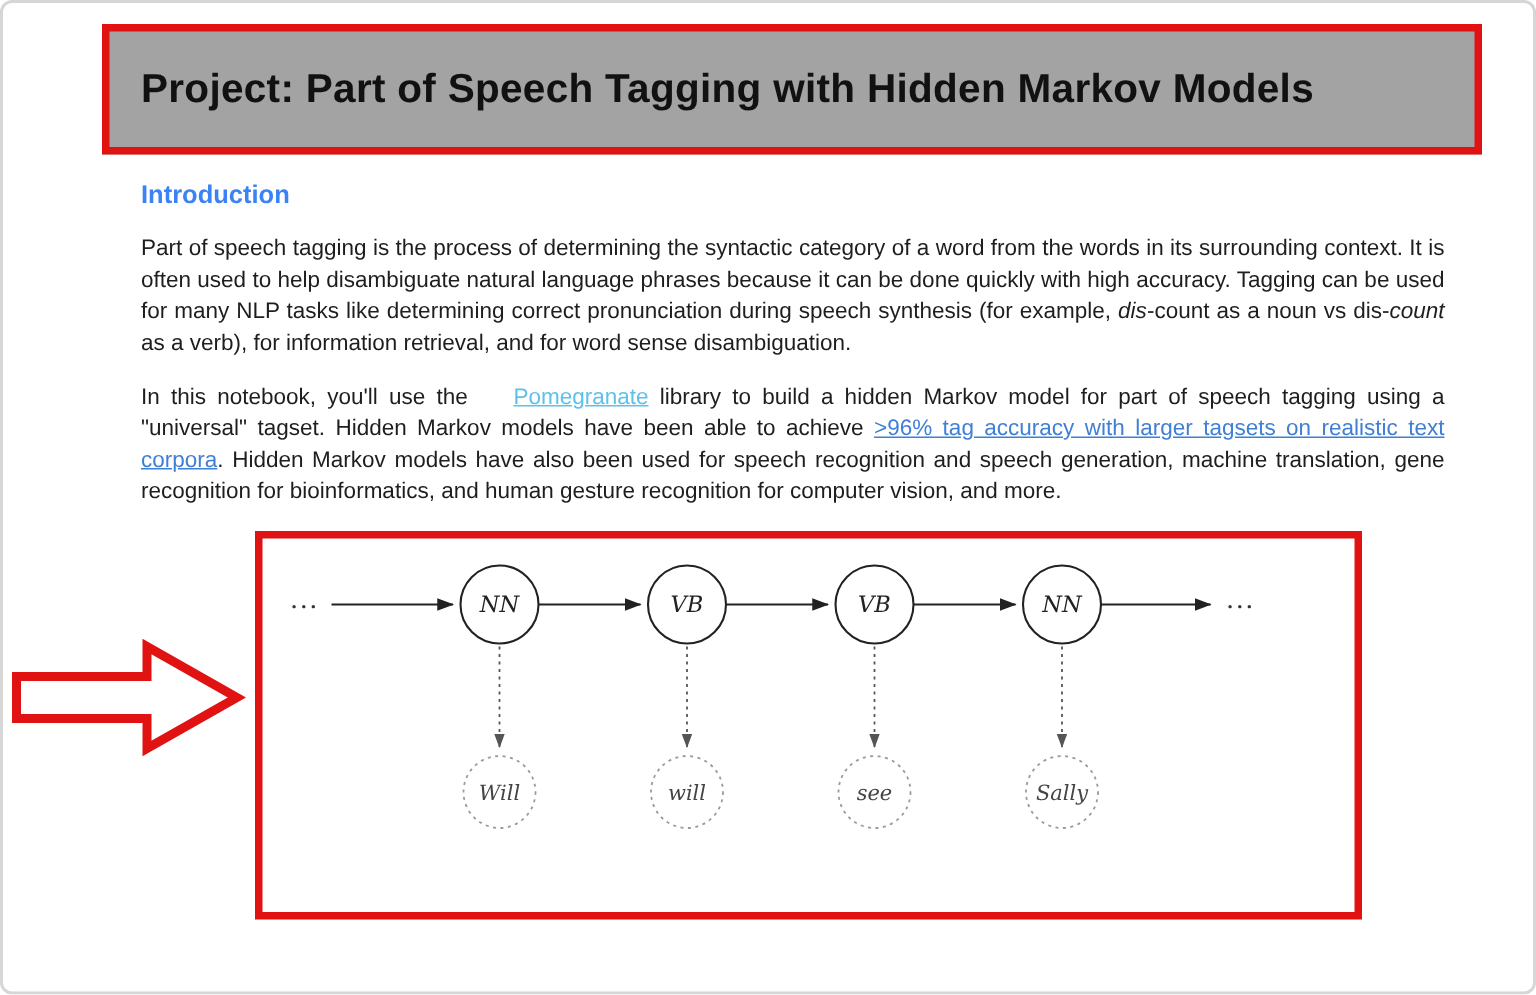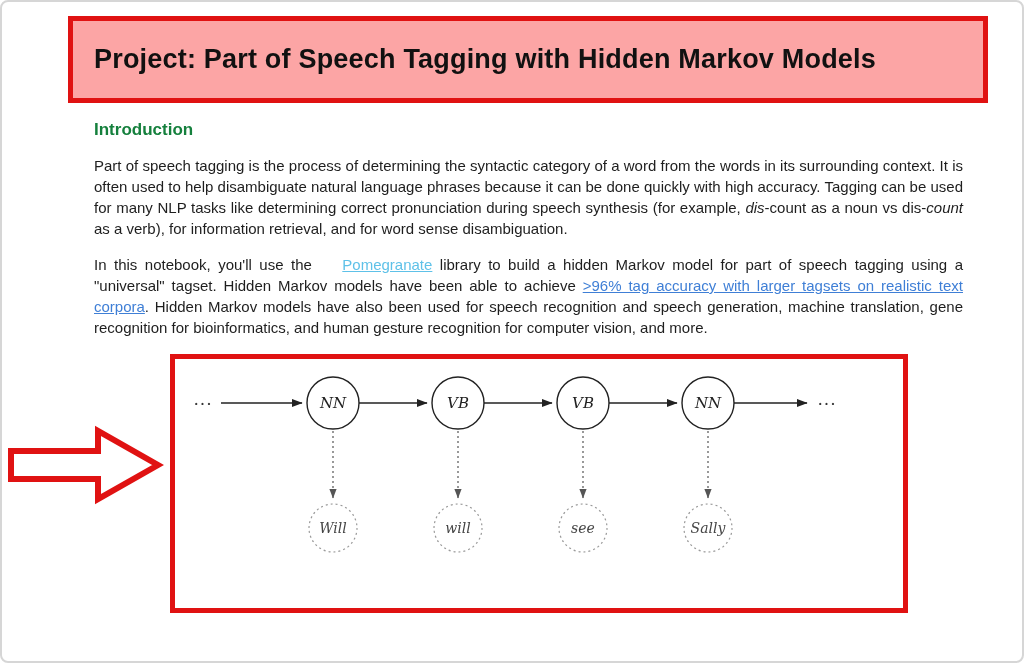--- a/index.html
+++ b/index.html
@@ -20,39 +20,39 @@
     background:#ffffff;
     border:2px solid #d6d6d6;
     border-radius:8px;
     overflow:hidden;
   }
   .title-box{
     position:absolute;
     left:66px;top:14px;
     width:920px;height:87px;
     border:5px solid var(--annotation-red);
-    background:#fca5a5;
+    background:#a3a3a3;
     display:flex;align-items:center;text-align:center;
   }
   .title-box h1{
     padding-left:21px;
     font-size:27px;
     font-weight:700;
     letter-spacing:0.2px;
     color:#111;
   }
   .content{
     position:absolute;
     left:92px;top:118px;
     width:869px;
   }
   .content h2{
     font-size:17px;
     font-weight:700;
-    color:#15803d;
+    color:#3b82f6;
     margin-bottom:15px;
   }
   .body-text{
     font-size:15px;
     line-height:21px;
     text-align:justify;
     color:#1e1e1e;
     margin-bottom:15px;
   }
   .body-text em{}

